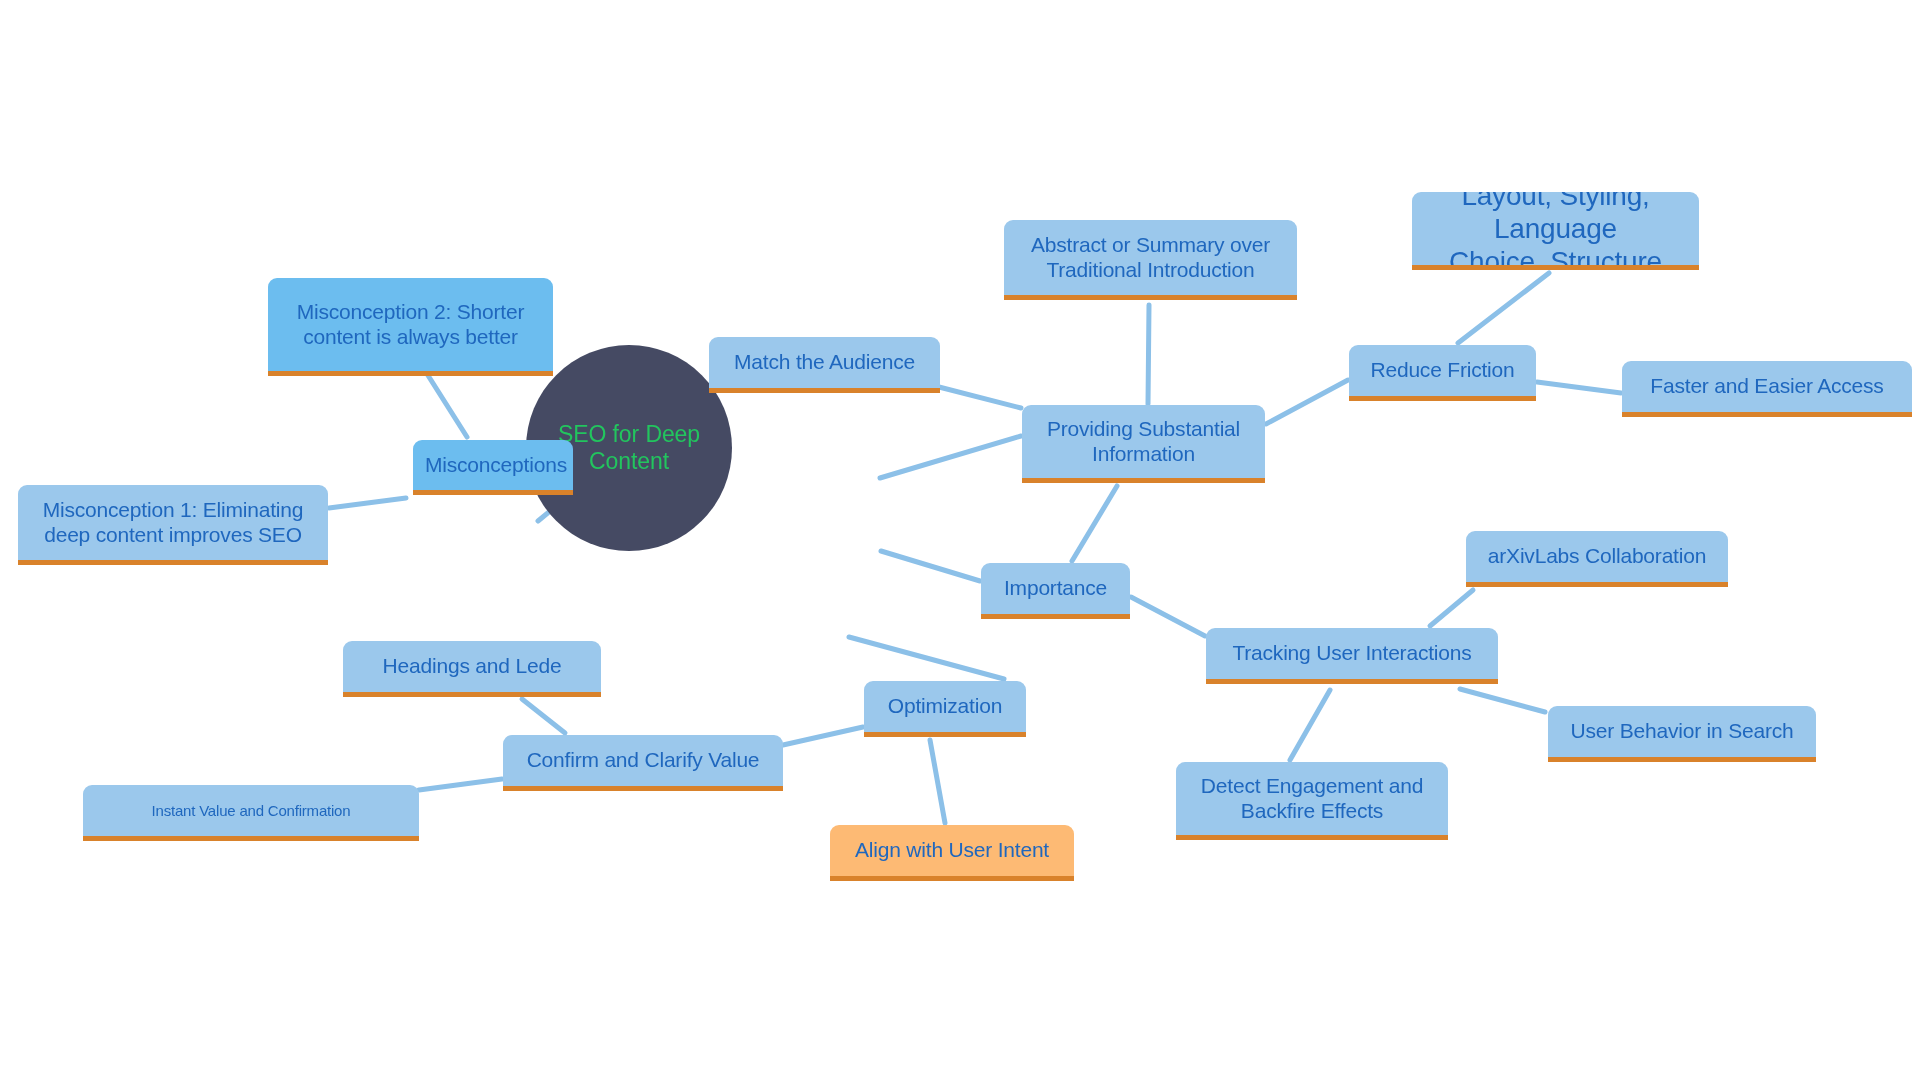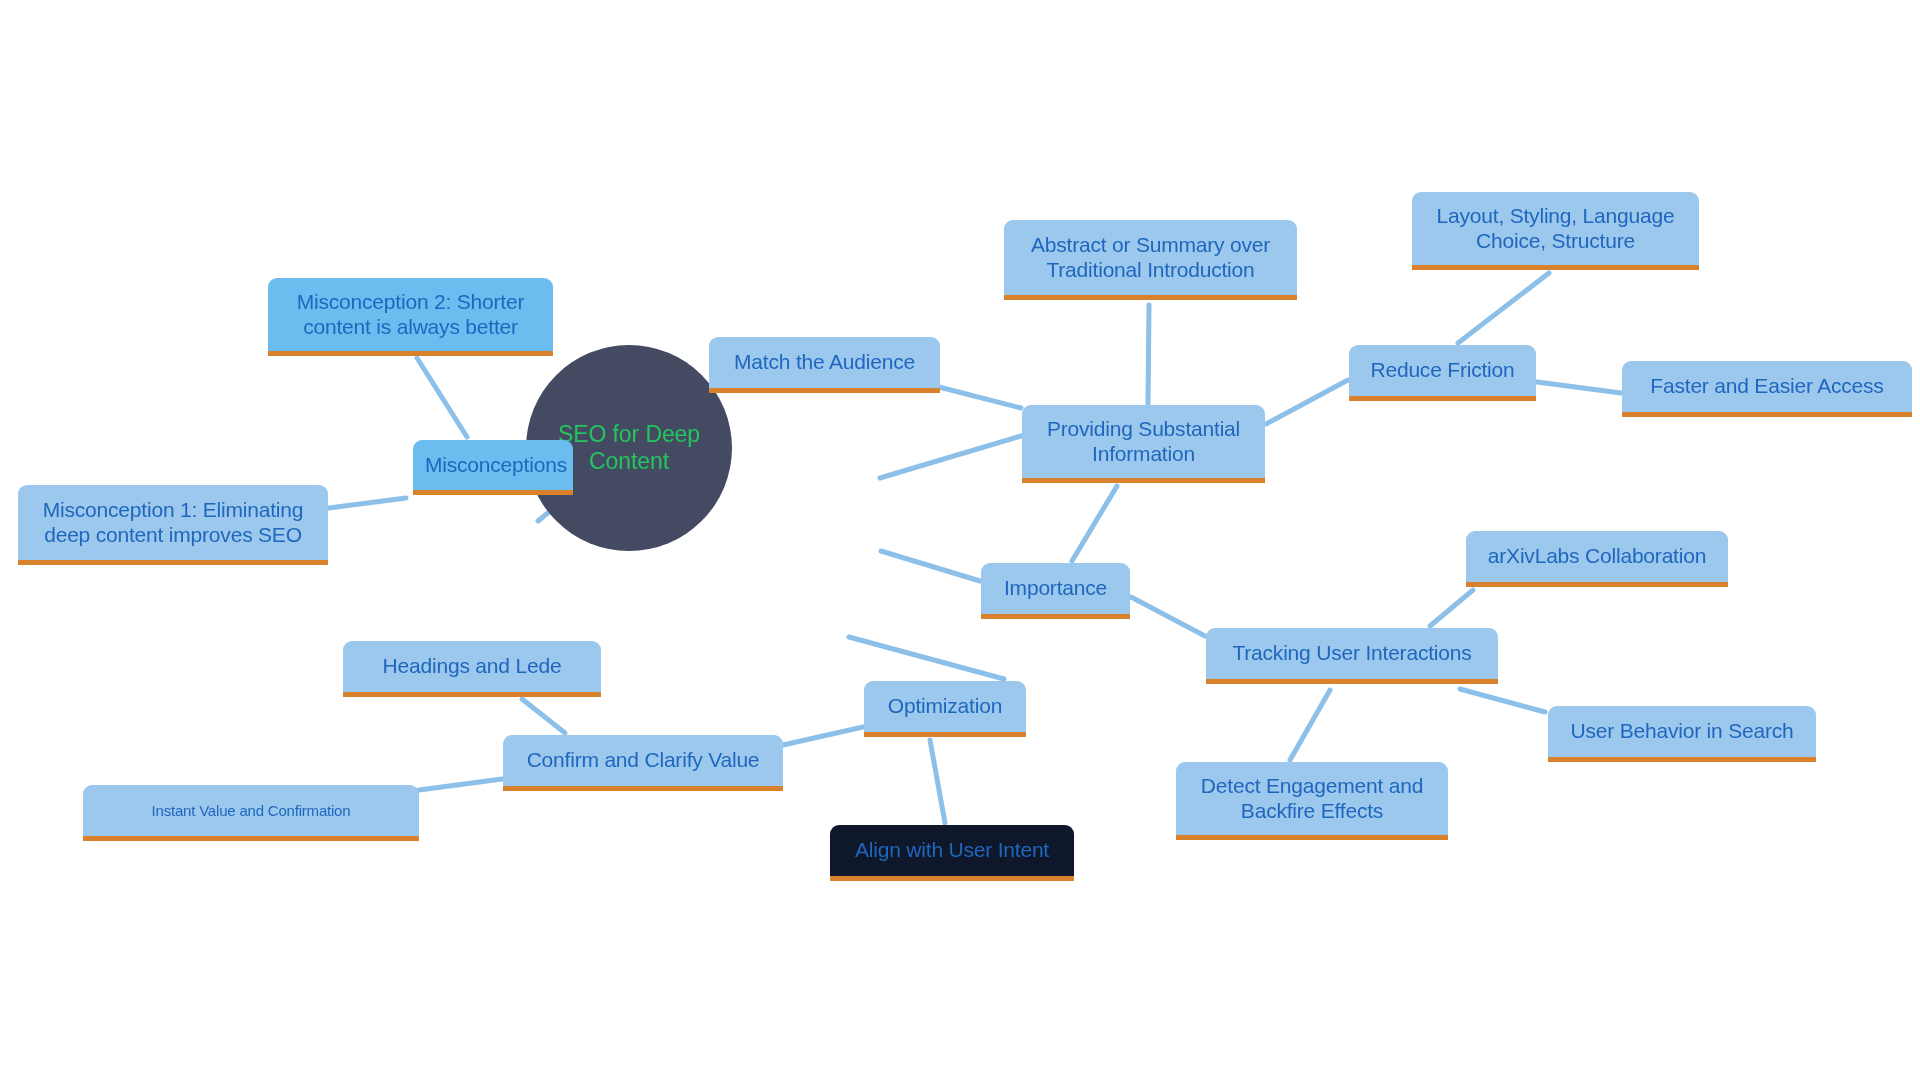--- a/index.html
+++ b/index.html
@@ -104,39 +104,39 @@
     <div class="center-node" style="left: 526px; top: 345px; width: 206px; height: 206px; background: rgb(69, 74, 99); color: #22c55e;">
       <span>SEO for Deep Content</span>
     </div>
   <div class="node-box accent" style="left: 413px; top: 440px; width: 160px; height: 55px; font-size: 21px; background: rgb(108, 189, 239); color: rgb(31, 103, 190); border-bottom-color: rgb(217, 130, 43); text-align: right;">
         <span class="label">Misconceptions</span>
       </div>
       <div class="node-box" style="left: 18px; top: 485px; width: 310px; height: 80px; font-size: 21px; background: rgb(155, 200, 236); color: rgb(31, 103, 190); border-bottom-color: rgb(217, 130, 43);">
         <span class="label">Misconception 1: Eliminating
 deep content improves SEO</span>
       </div>
-      <div class="node-box accent" style="left: 268px; top: 278px; width: 285px; height: 78px; font-size: 21px; background: rgb(108, 189, 239); color: rgb(31, 103, 190); border-bottom-color: rgb(217, 130, 43);">
+      <div class="node-box accent" style="left: 268px; top: 278px; width: 285px; height: 98px; font-size: 21px; background: rgb(108, 189, 239); color: rgb(31, 103, 190); border-bottom-color: rgb(217, 130, 43);">
         <span class="label">Misconception 2: Shorter
 content is always better</span>
       </div>
       <div class="node-box" style="left: 709px; top: 337px; width: 231px; height: 56px; font-size: 21px; background: rgb(155, 200, 236); color: rgb(31, 103, 190); border-bottom-color: rgb(217, 130, 43);">
         <span class="label">Match the Audience</span>
       </div>
       <div class="node-box" style="left: 1022px; top: 405px; width: 243px; height: 78px; font-size: 21px; background: rgb(155, 200, 236); color: rgb(31, 103, 190); border-bottom-color: rgb(217, 130, 43);">
         <span class="label">Providing Substantial
 Information</span>
       </div>
       <div class="node-box" style="left: 1004px; top: 220px; width: 293px; height: 80px; font-size: 21px; background: rgb(155, 200, 236); color: rgb(31, 103, 190); border-bottom-color: rgb(217, 130, 43);">
         <span class="label">Abstract or Summary over
 Traditional Introduction</span>
       </div>
       <div class="node-box" style="left: 1349px; top: 345px; width: 187px; height: 56px; font-size: 21px; background: rgb(155, 200, 236); color: rgb(31, 103, 190); border-bottom-color: rgb(217, 130, 43);">
         <span class="label">Reduce Friction</span>
       </div>
-      <div class="node-box" style="left: 1412px; top: 192px; width: 287px; height: 78px; font-size: 21px; background: rgb(155, 200, 236); color: rgb(31, 103, 190); border-bottom-color: rgb(217, 130, 43);">
+      <div class="node-box" style="left: 1412px; top: 192px; width: 287px; height: 78px; font-size: 28px; background: rgb(155, 200, 236); color: rgb(31, 103, 190); border-bottom-color: rgb(217, 130, 43);">
         <span class="label">Layout, Styling, Language
 Choice, Structure</span>
       </div>
       <div class="node-box" style="left: 1622px; top: 361px; width: 290px; height: 56px; font-size: 21px; background: rgb(155, 200, 236); color: rgb(31, 103, 190); border-bottom-color: rgb(217, 130, 43);">
         <span class="label">Faster and Easier Access</span>
       </div>
       <div class="node-box" style="left: 981px; top: 563px; width: 149px; height: 56px; font-size: 21px; background: rgb(155, 200, 236); color: rgb(31, 103, 190); border-bottom-color: rgb(217, 130, 43);">
         <span class="label">Importance</span>
       </div>
       <div class="node-box" style="left: 1206px; top: 628px; width: 292px; height: 56px; font-size: 21px; background: rgb(155, 200, 236); color: rgb(31, 103, 190); border-bottom-color: rgb(217, 130, 43);">
@@ -148,21 +148,21 @@
       <div class="node-box" style="left: 1538px; top: 706px; width: 268px; height: 56px; font-size: 21px; background: rgb(155, 200, 236); color: rgb(31, 103, 190); border-bottom-color: rgb(217, 130, 43); margin-left: 10px;">
         <span class="label">User Behavior in Search</span>
       </div>
       <div class="node-box" style="left: 1176px; top: 762px; width: 272px; height: 78px; font-size: 21px; background: rgb(155, 200, 236); color: rgb(31, 103, 190); border-bottom-color: rgb(217, 130, 43);">
         <span class="label">Detect Engagement and
 Backfire Effects</span>
       </div>
       <div class="node-box" style="left: 864px; top: 681px; width: 162px; height: 56px; font-size: 21px; background: rgb(155, 200, 236); color: rgb(31, 103, 190); border-bottom-color: rgb(217, 130, 43);">
         <span class="label">Optimization</span>
       </div>
-      <div class="node-box" style="left: 830px; top: 825px; width: 244px; height: 56px; font-size: 21px; background: #0f172a; color: rgb(31, 103, 190); border-bottom-color: rgb(217, 130, 43);">
+      <div class="node-box" style="left: 830px; top: 825px; width: 244px; height: 56px; font-size: 21px; background: #fdba74; color: rgb(31, 103, 190); border-bottom-color: rgb(217, 130, 43);">
         <span class="label">Align with User Intent</span>
       </div>
       <div class="node-box" style="left: 503px; top: 735px; width: 280px; height: 56px; font-size: 21px; background: rgb(155, 200, 236); color: rgb(31, 103, 190); border-bottom-color: rgb(217, 130, 43);">
         <span class="label">Confirm and Clarify Value</span>
       </div>
       <div class="node-box" style="left: 343px; top: 641px; width: 258px; height: 56px; font-size: 21px; background: rgb(155, 200, 236); color: rgb(31, 103, 190); border-bottom-color: rgb(217, 130, 43);">
         <span class="label">Headings and Lede</span>
       </div>
       <div class="node-box" style="left: 83px; top: 785px; width: 336px; height: 56px; font-size: 15px; background: rgb(155, 200, 236); color: rgb(31, 103, 190); border-bottom-color: rgb(217, 130, 43);">
         <span class="label">Instant Value and Confirmation</span>

